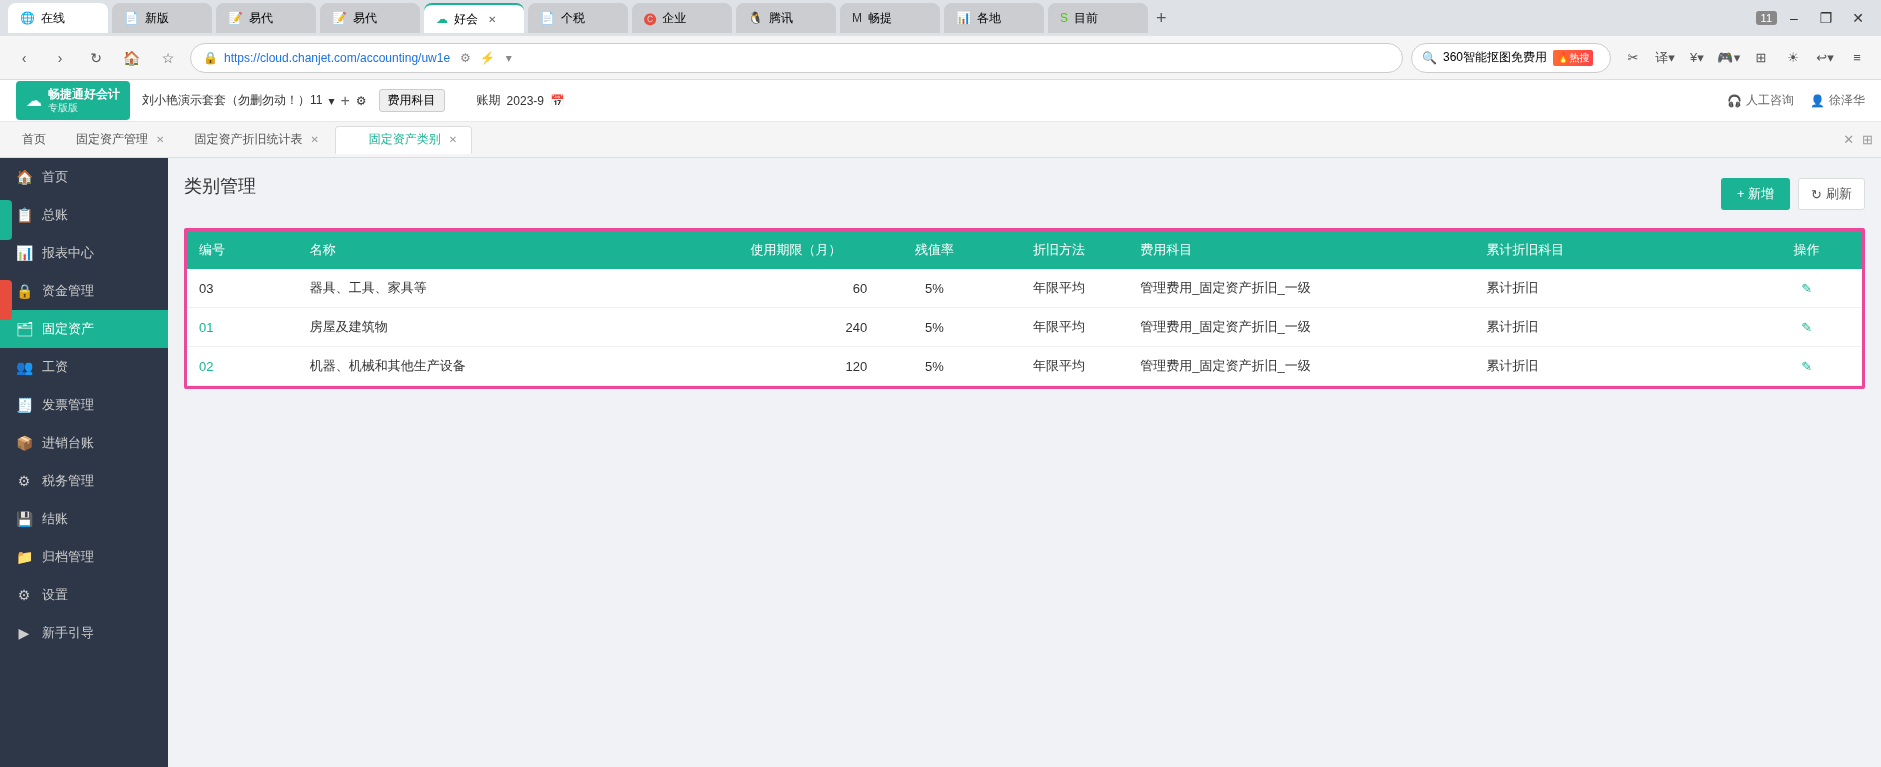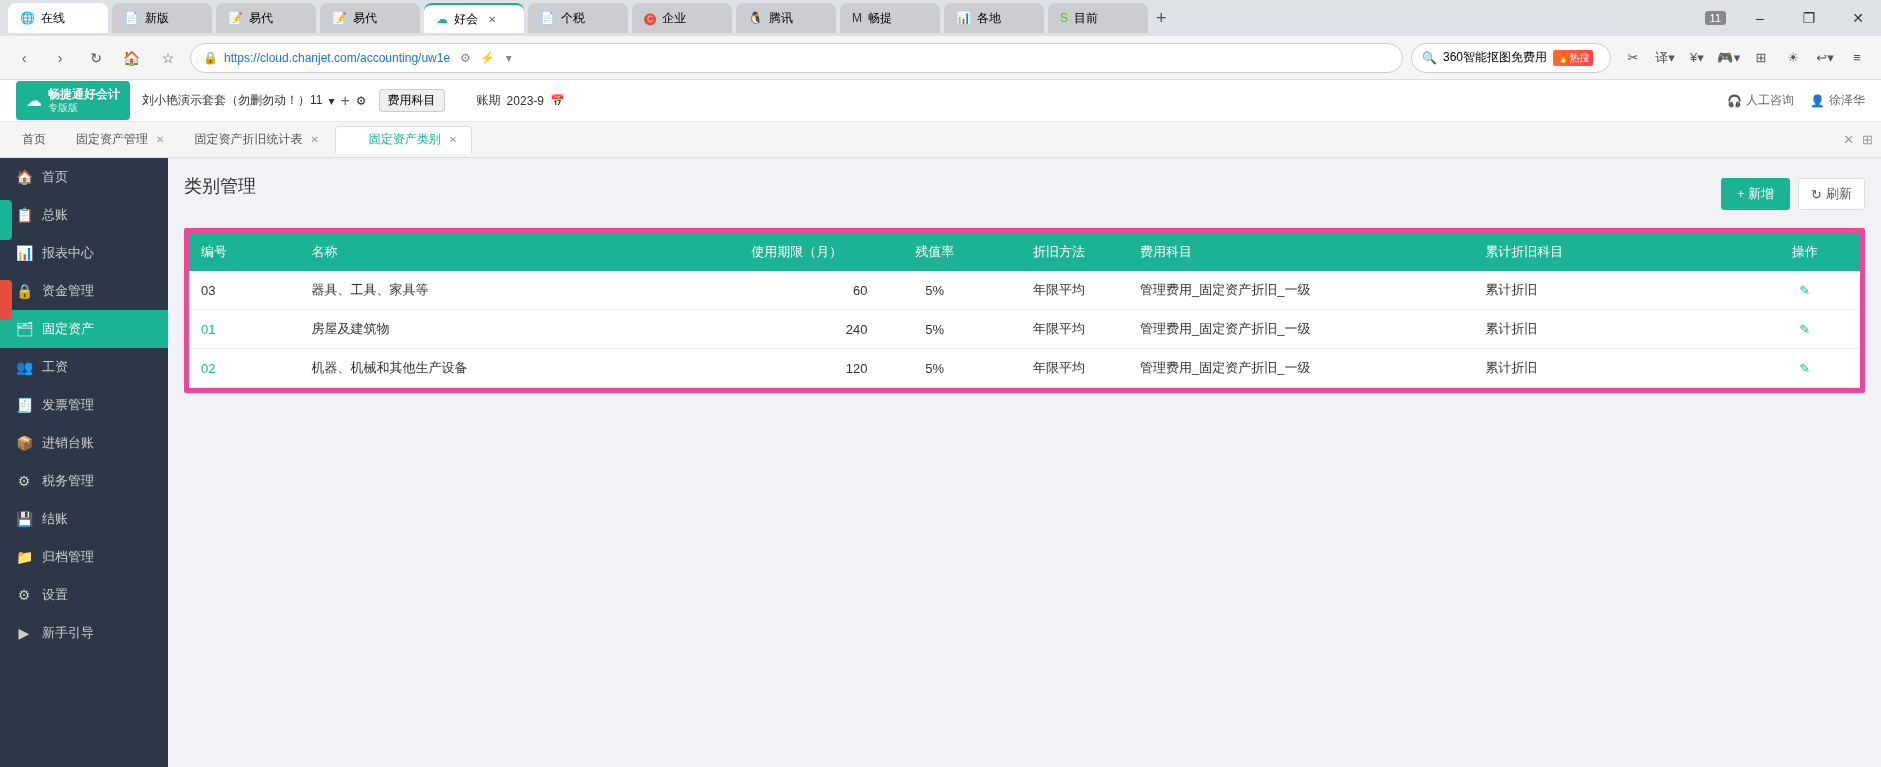--- a/index.html
+++ b/index.html
@@ -3,21 +3,21 @@
   <meta charset="utf-8">
   <style>
     * { margin: 0; padding: 0; box-sizing: border-box; }
     body { font-family: 'Microsoft YaHei', Arial, sans-serif; font-size: 13px; background: #f0f2f5; overflow: hidden; }
 
     
     .browser-top { background: #dee1e6; height: 36px; display: flex; align-items: center; padding: 0 8px; gap: 4px; }
     .browser-tab { background: #fff; border-radius: 8px 8px 0 0; padding: 0 12px; height: 30px; display: flex; align-items: center; font-size: 12px; gap: 6px; min-width: 100px; position: relative; }
     .browser-tab.inactive { background: #cbcdd1; }
     .tab-close { font-size: 10px; color: #666; cursor: pointer; margin-left: 4px; }
-    .browser-actions { display: flex; gap: 19px; margin-left: auto; align-items: center; }
+    .browser-actions { display: flex; gap: 2px; margin-left: auto; align-items: center; }
     .win-btn { width: 30px; height: 30px; display: flex; align-items: center; justify-content: center; font-size: 14px; cursor: pointer; color: #333; }
 
     
     .browser-nav { background: #f5f5f5; height: 44px; display: flex; align-items: center; padding: 0 10px; gap: 8px; border-bottom: 1px solid #ddd; }
     .nav-btn { width: 28px; height: 28px; display: flex; align-items: center; justify-content: center; border-radius: 50%; cursor: pointer; color: #555; font-size: 14px; }
     .address-bar { flex: 1; background: #fff; border: 1px solid #ccc; border-radius: 20px; height: 30px; display: flex; align-items: center; padding: 0 12px; font-size: 12px; color: #1a73e8; gap: 6px; }
     .address-bar .lock { color: #1a73e8; }
     .search-bar { background: #fff; border: 1px solid #ccc; border-radius: 20px; height: 30px; display: flex; align-items: center; padding: 0 10px; font-size: 12px; gap: 6px; min-width: 200px; }
     .hot-tag { background: linear-gradient(90deg, #ff6b35, #ff4444); color: white; font-size: 10px; padding: 1px 4px; border-radius: 2px; }
     .toolbar-icons { display: flex; gap: 4px; align-items: center; }
@@ -67,21 +67,21 @@
     .data-table tbody td a { color: #1ab394; cursor: pointer; }
     .edit-icon { color: #1ab394; cursor: pointer; font-size: 13px; }
     .col-code { width: 80px; }
     .col-name { width: 300px; }
     .col-period { width: 120px; text-align: right; }
     .col-rate { width: 80px; text-align: center; }
     .col-method { width: 100px; text-align: center; }
     .col-subject { width: 250px; }
     .col-acc { width: 200px; }
     .col-action { width: 80px; text-align: center; }
-    .content-panel { background: #fff; border: 5px solid #ec4899; border-radius: 2px; }
+    .content-panel { background: #fff; border: 3px solid #ec4899; border-radius: 2px; }
   </style>
 </head>
 <body>
 
 <div>
   <div class="browser-top">
     <div class="browser-tab">
       <span style="color:#1a73e8;font-size:12px;">🌐</span>
       <span>在线</span>
     </div>

